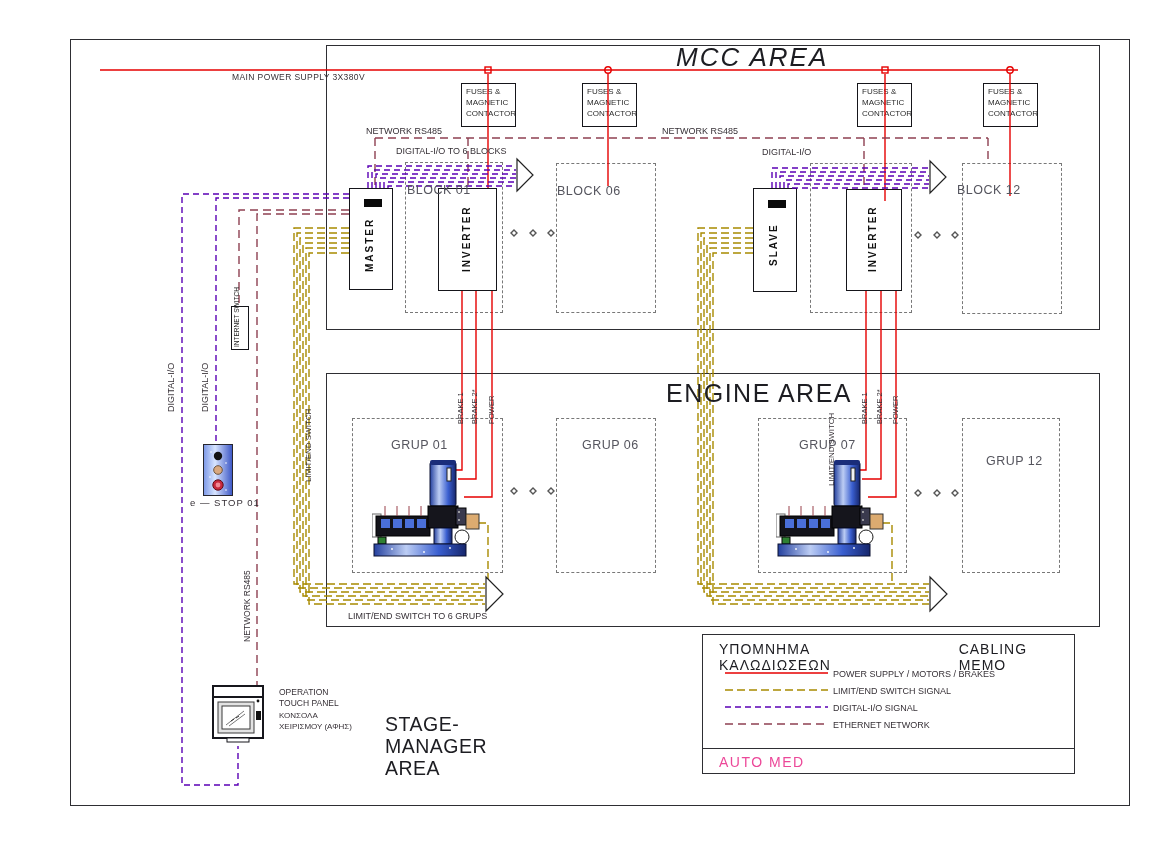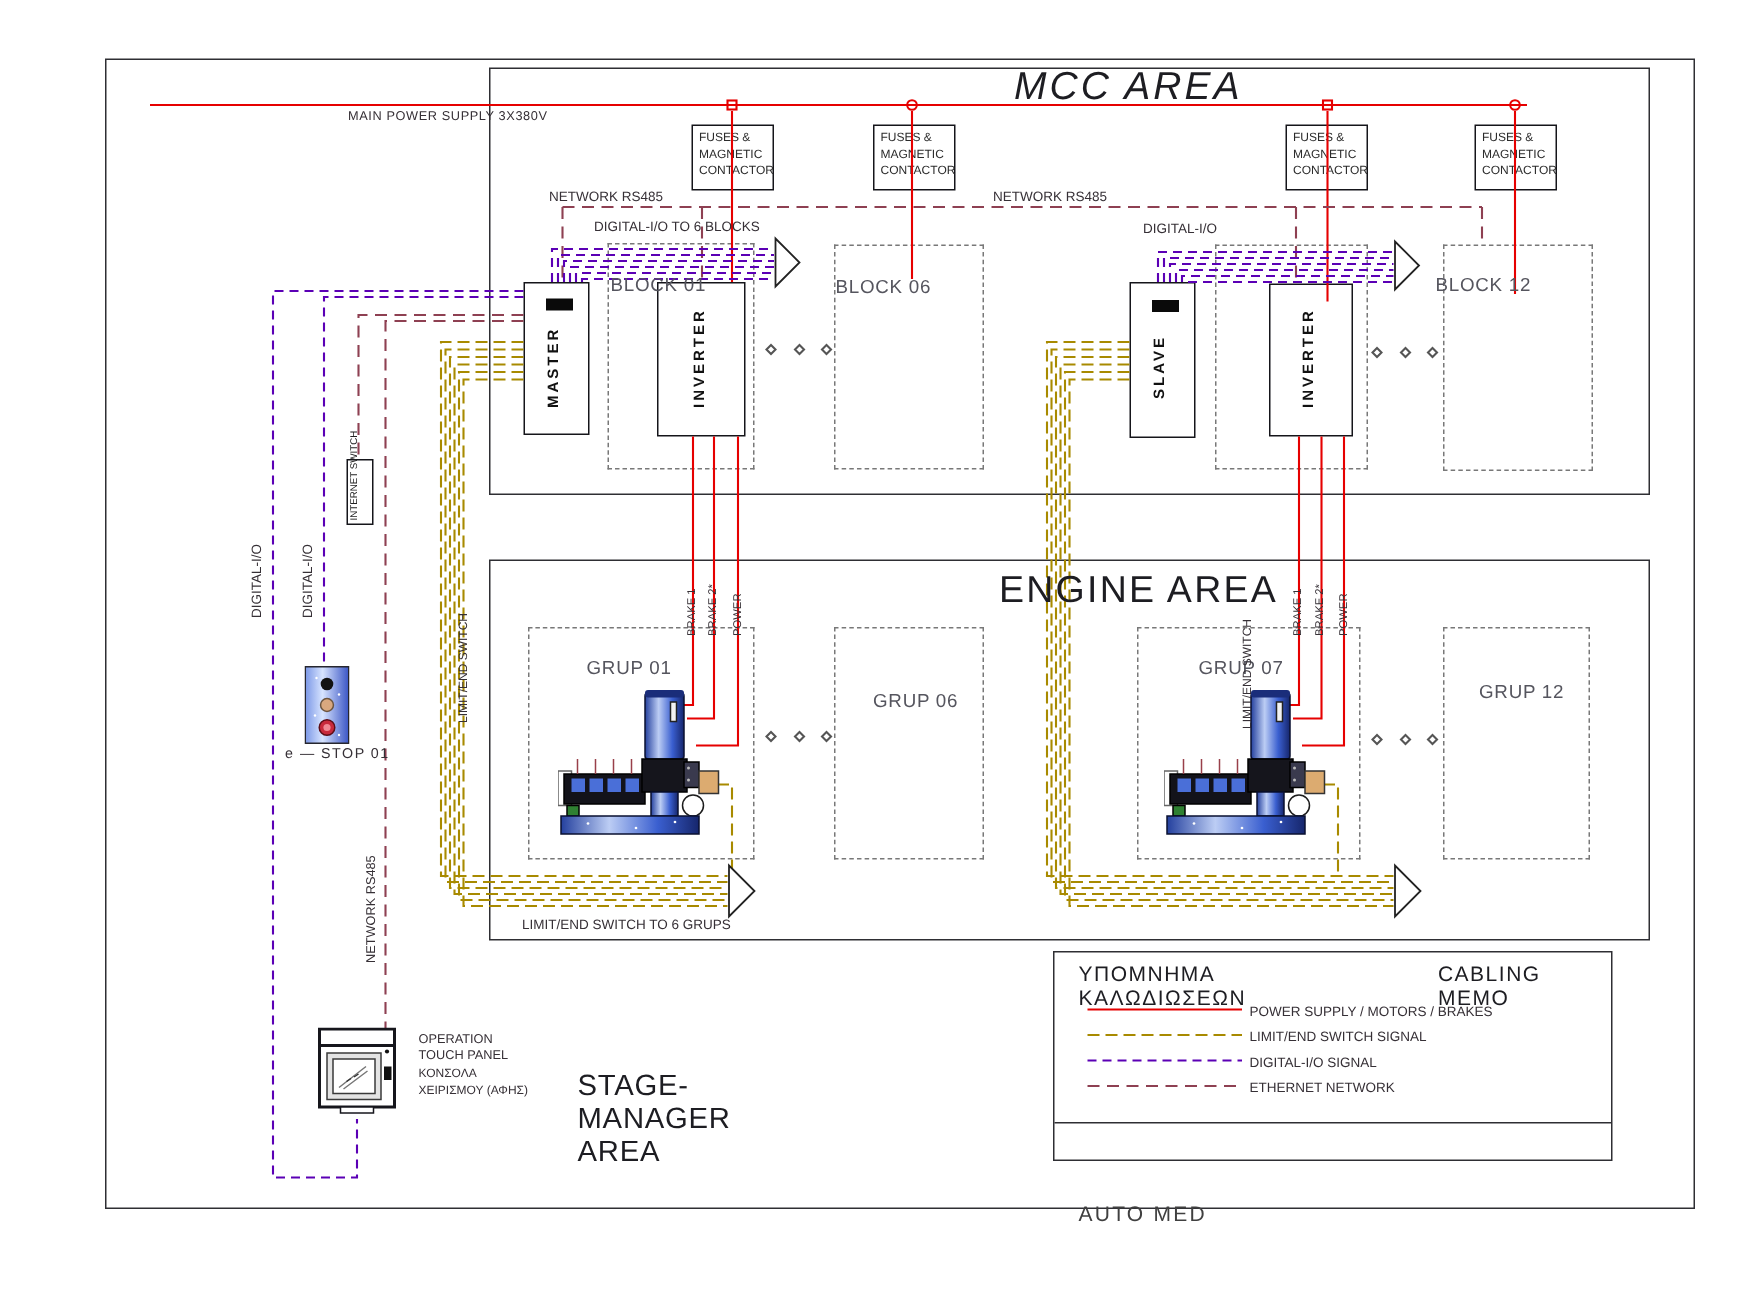--- a/index.html
+++ b/index.html
@@ -280,21 +280,21 @@
   <div class="txt small" style="left:366px;top:126px;">NETWORK RS485</div>
   <div class="txt small" style="left:662px;top:126px;">NETWORK RS485</div>
   <div class="txt small" style="left:396px;top:146px;">DIGITAL-I/O TO 6 BLOCKS</div>
   <div class="txt small" style="left:762px;top:147px;">DIGITAL-I/O</div>
 
   <div class="txt glabel" style="left:407px;top:183px;">BLOCK 01</div>
   <div class="txt glabel" style="left:557px;top:184px;">BLOCK 06</div>
   <div class="txt glabel" style="left:957px;top:183px;">BLOCK 12</div>
 
   <div class="txt glabel" style="left:391px;top:438px;">GRUP 01</div>
-  <div class="txt glabel" style="left:582px;top:460px;">GRUP 06</div>
+  <div class="txt glabel" style="left:582px;top:438px;">GRUP 06</div>
   <div class="txt glabel" style="left:799px;top:438px;">GRUP 07</div>
   <div class="txt glabel" style="left:986px;top:434px;margin-top:20px;">GRUP 12</div>
 
   <div class="txt small" style="left:348px;top:611px;">LIMIT/END SWITCH TO 6 GRUPS</div>
   <div class="txt small" style="left:190px;top:497px;font-size:9.5px;letter-spacing:1px;">e — STOP 01</div>
   <div class="txt pre" style="left:279px;top:687px;font-size:8.5px;line-height:1.35;color:#363036;">OPERATION
 TOUCH PANEL</div>
   <div class="txt pre" style="left:279px;top:711px;font-size:8px;line-height:1.35;color:#363036;">ΚΟΝΣΟΛΑ
 ΧΕΙΡΙΣΜΟΥ (ΑΦΗΣ)</div>
 
@@ -322,16 +322,16 @@
   <div class="legendbox" style="left:702px;top:634px;width:373px;height:140px;">
     <div style="position:absolute;left:0;right:0;top:113px;border-top:1.6px solid #2e2e33;"></div>
     <div class="abs" style="left:16px;top:6px;font-size:14px;letter-spacing:1px;color:#1d1d22;display:flex;gap:42px;">
       <span>ΥΠΟΜΝΗΜΑ ΚΑΛΩΔΙΩΣΕΩΝ</span>
       <span>CABLING MEMO</span>
     </div>
     <div class="abs small" style="left:130px;top:34px;">POWER SUPPLY / MOTORS / BRAKES</div>
     <div class="abs small" style="left:130px;top:51px;">LIMIT/END SWITCH  SIGNAL</div>
     <div class="abs small" style="left:130px;top:68px;">DIGITAL-I/O  SIGNAL</div>
     <div class="abs small" style="left:130px;top:85px;">ETHERNET  NETWORK</div>
-    <div class="abs" style="left:16px;top:119px;font-size:14px;letter-spacing:1.5px;color:#404040;margin-top:47px;">AUTO MED</div>
+    <div class="abs" style="left:16px;top:119px;font-size:14px;letter-spacing:1.5px;color:#ec4899;">AUTO MED</div>
   </div>
 
 </div>
 
 </body></html>

